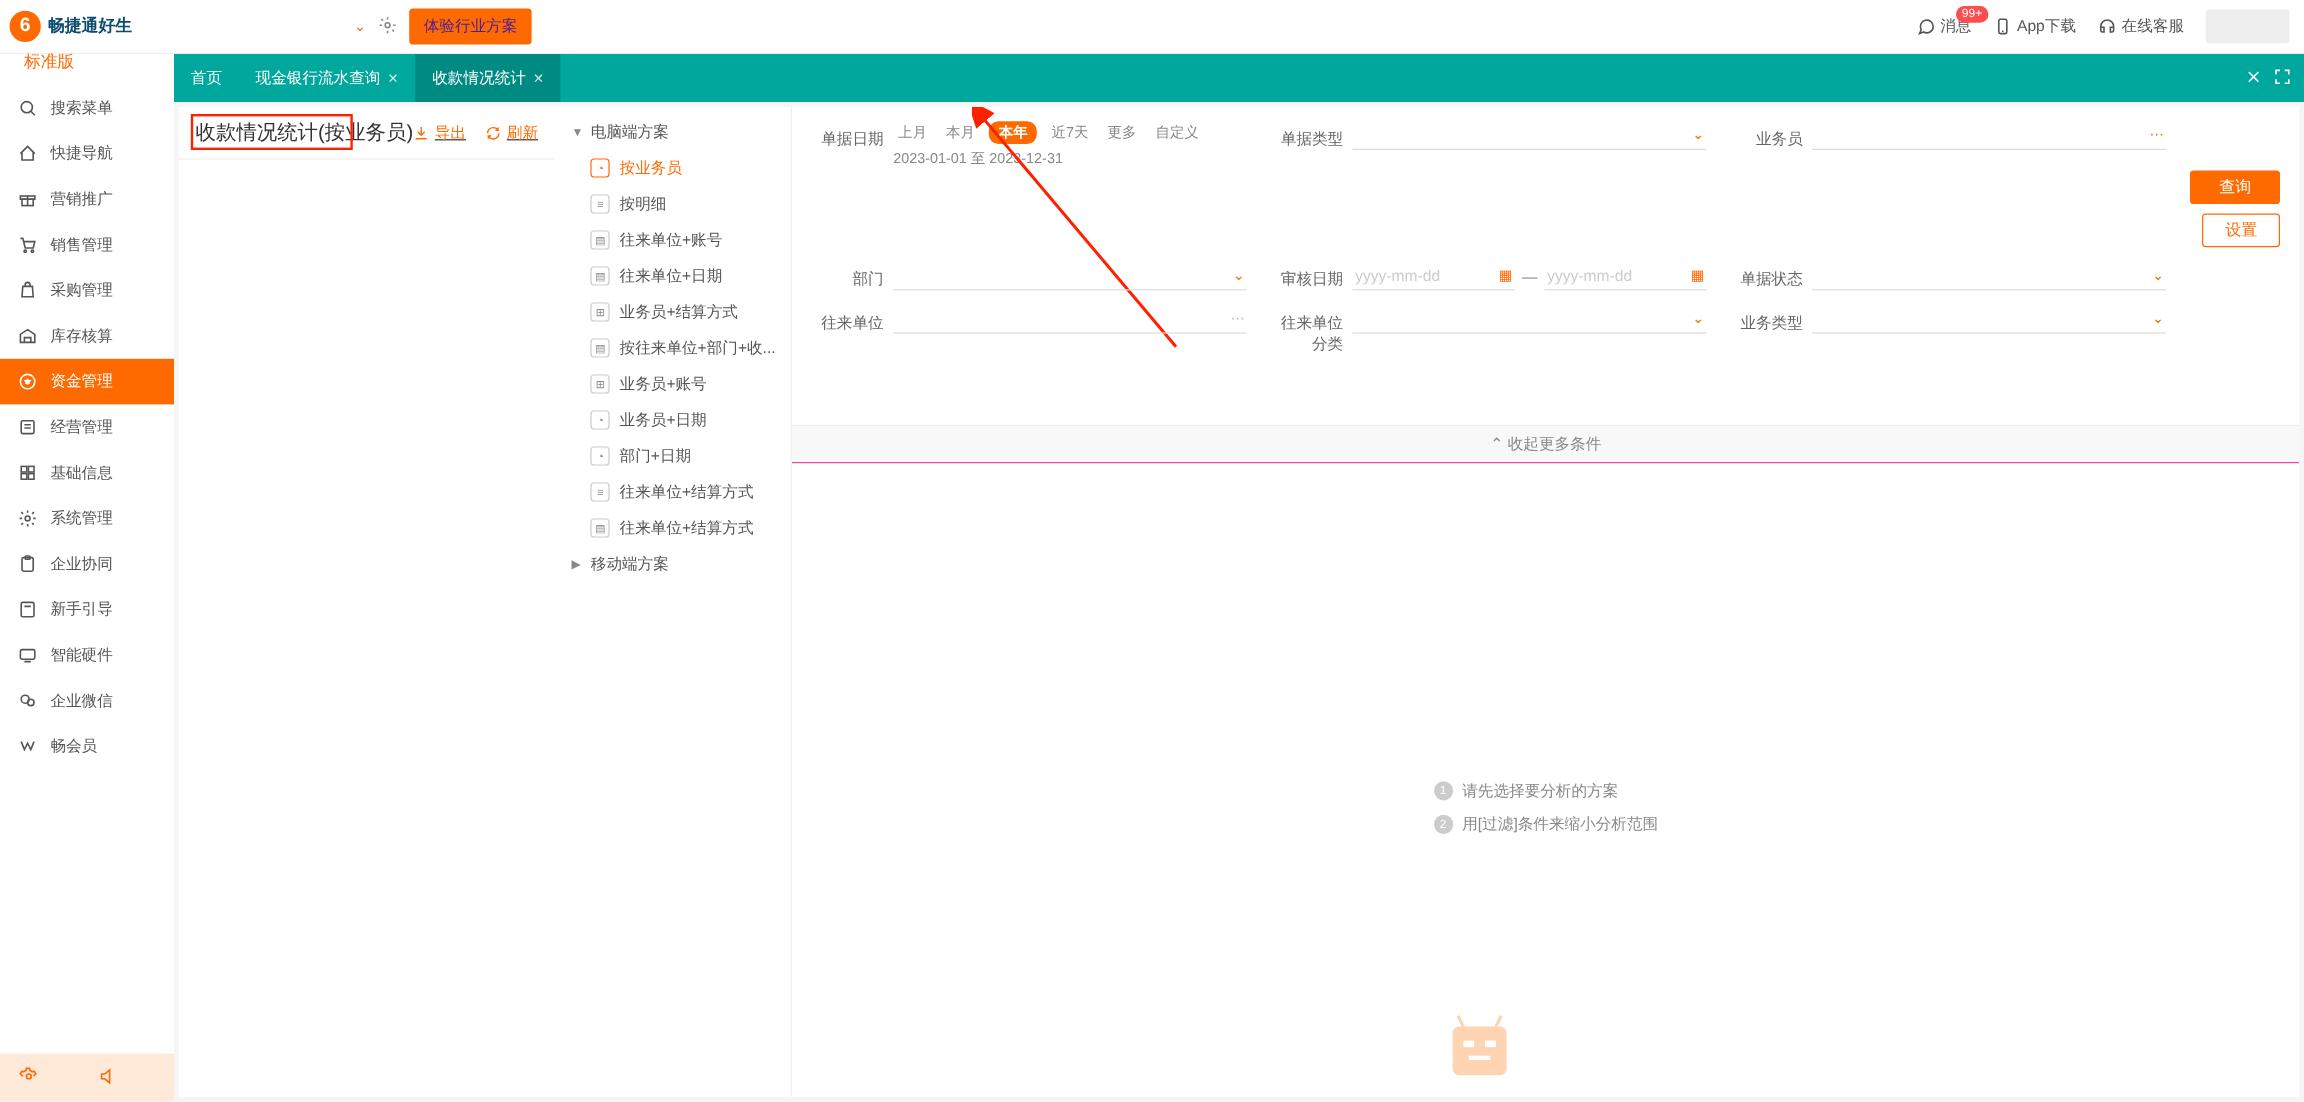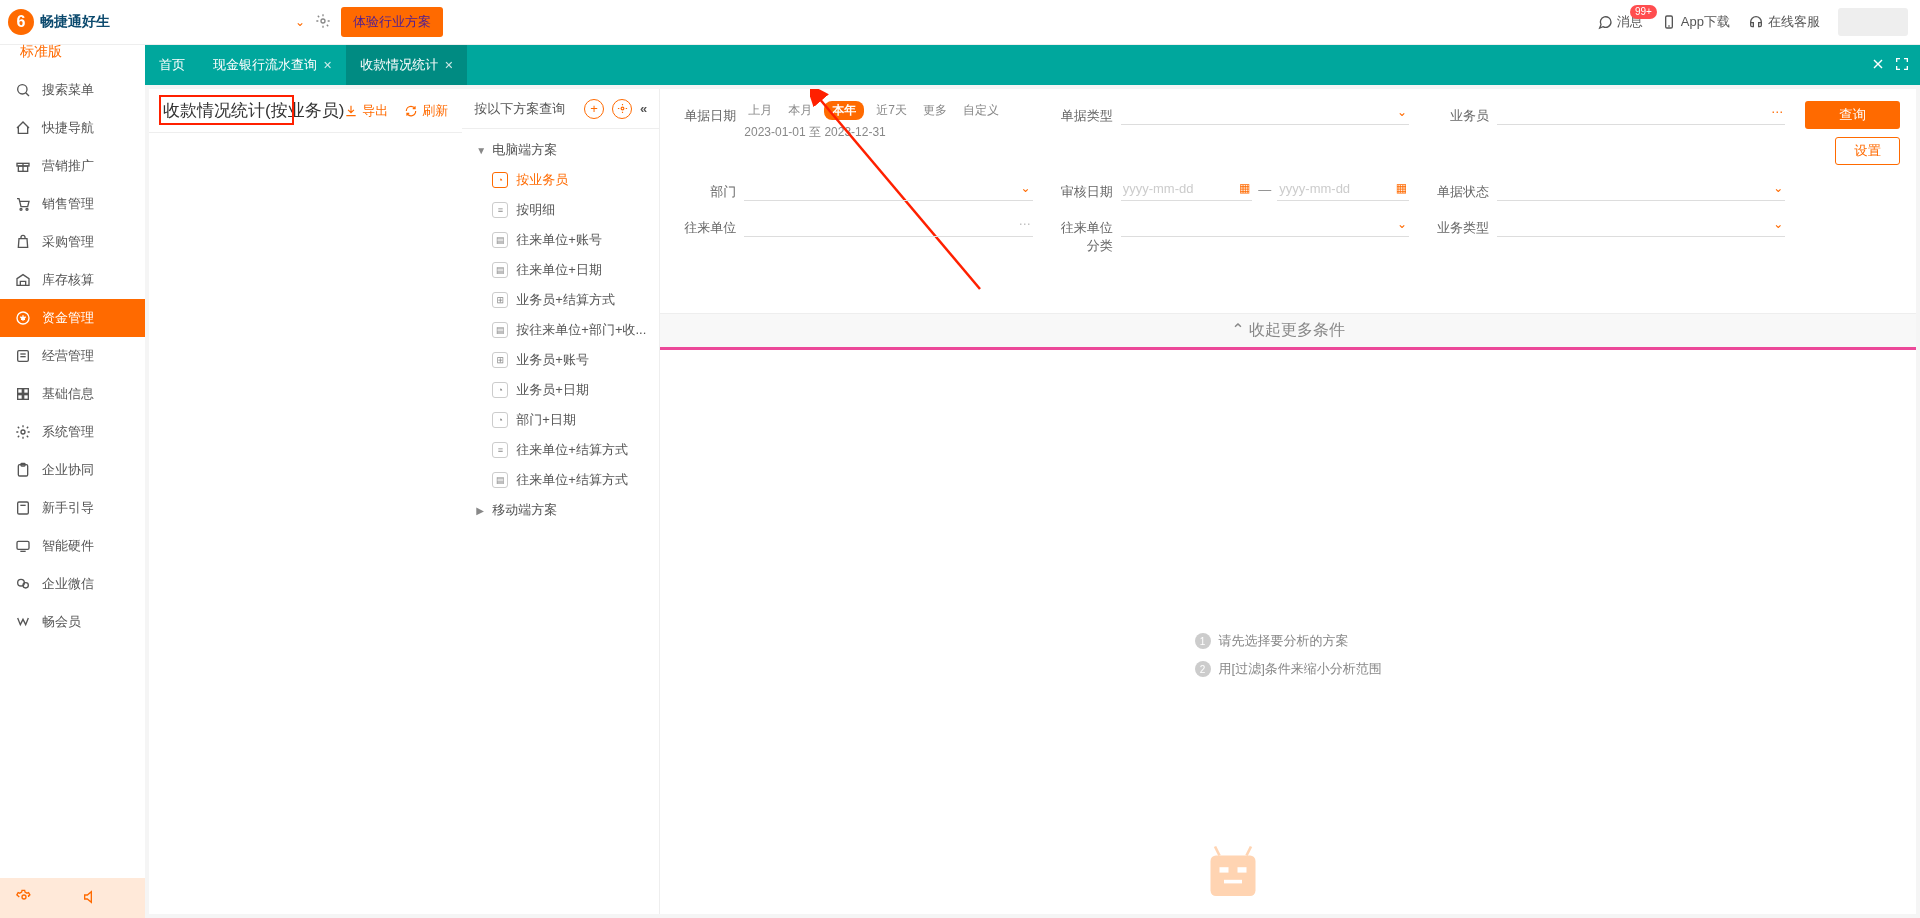--- a/index.html
+++ b/index.html
@@ -45,21 +45,21 @@
     .tab-close { font-size: 11px; opacity: 0.8; }
     .tabs-right { margin-left: auto; display: flex; gap: 8px; padding-right: 10px; }
     .tabs-right svg { stroke: #fff; }
     
     
     .page { flex: 1; display: flex; flex-direction: row; background: #fff; margin: 4px; overflow: hidden; }
     
     .page-title-bar { height: 44px; display: flex; align-items: center; padding: 0 14px; border-bottom: 1px solid #eee; }
     .page-title { font-size: 17px; color: #333; position: relative; }
     .title-highlight { position: absolute; left: -4px; top: -4px; width: 135px; height: 30px; border: 2px solid #ff2000; pointer-events: none; }
-    .page-actions { margin-left: auto; display: flex; gap: 16px; }
+    .page-actions { margin-left: auto; display: flex; gap: 16px; text-decoration: underline; }
     .page-action { color: #ff6a00; cursor: pointer; display: flex; align-items: center; gap: 4px; }
     
     .content-row { display: flex; flex: 1; overflow: hidden; }
     
     
     .scheme-panel { width: 198px; border-right: 1px solid #eee; display: flex; flex-direction: column; }
     .scheme-header { height: 40px; display: flex; align-items: center; padding: 0 12px; border-bottom: 1px solid #eee; font-size: 13px; color: #555; }
     .scheme-header-icons { margin-left: auto; display: flex; gap: 8px; align-items: center; }
     .scheme-header-icons .icon-btn { width: 20px; height: 20px; border-radius: 50%; border: 1.5px solid #ff6a00; display: flex; align-items: center; justify-content: center; color: #ff6a00; cursor: pointer; }
     .collapse-btn { color: #555; cursor: pointer; font-weight: bold; }
@@ -87,27 +87,27 @@
     .date-quick { display: flex; gap: 8px; align-items: center; margin-bottom: 4px; flex-wrap: wrap; }
     .date-opt { color: #888; cursor: pointer; font-size: 12px; padding: 1px 4px; }
     .date-opt.active { background: #ff6a00; color: #fff; border-radius: 8px; padding: 1px 8px; font-weight: bold; }
     .date-range-text { color: #888; font-size: 12px; }
     
     .date-pair { display: flex; gap: 6px; align-items: center; }
     .date-pair .input-row { flex: 1; }
     .date-sep { color: #888; }
     
     .action-col { display: flex; flex-direction: column; gap: 8px; align-items: flex-end; }
-    .btn-primary { background: #ff6a00; color: #fff; border: none; padding: 5px 34px; border-radius: 3px; cursor: pointer; }
+    .btn-primary { background: #ff6a00; color: #fff; border: none; padding: 5px 24px; border-radius: 3px; cursor: pointer; margin-top: 41px; }
     .btn-outline { background: #fff; color: #ff6a00; border: 1px solid #ff6a00; padding: 4px 18px; border-radius: 3px; cursor: pointer; }
     
     
     .arrow-svg { position: absolute; left: 150px; top: 0px; pointer-events: none; }
     
-    .collapse-bar { background: #f8f8f8; text-align: center; padding: 6px; color: #888; cursor: pointer; font-size: 16px; border-top: 1px solid #eee; border-bottom: 3px solid #ec4899; }
+    .collapse-bar { background: #f8f8f8; text-align: center; padding: 6px; color: #888; cursor: pointer; font-size: 13px; border-top: 1px solid #eee; border-bottom: 1px solid #ec4899; }
     
     .result-area { flex: 1; display: flex; flex-direction: column; align-items: center; justify-content: center; color: #888; gap: 20px; position: relative; }
     .hint-list { display: flex; flex-direction: column; gap: 10px; }
     .hint-item { display: flex; align-items: center; gap: 8px; font-size: 13px; }
     .hint-num { width: 16px; height: 16px; border-radius: 50%; background: #ccc; color: #fff; display: flex; align-items: center; justify-content: center; font-size: 10px; }
     .robot-img { position: absolute; left: 42%; bottom: 0; width: 90px; height: 90px; opacity: 0.6; }
     
     input::placeholder { color: #ccc; }
   </style>
 </head>
@@ -350,33 +350,20 @@
                 <path d="M4 12a8 8 0 018-8 8 8 0 017 4M20 12a8 8 0 01-15 4M19 4v4h-4M5 20v-4h4"></path>
               </svg>
               <span>刷新</span>
             </span>
         </div>
       </div>
 
       <div class="content-row">
 
         <div class="scheme-panel">
-          <div class="scheme-header">
-            <span>按以下方案查询</span>
-            <div class="scheme-header-icons">
-              <span class="icon-btn">+</span>
-              <span class="icon-btn">
-                  <svg width="11" height="11" viewBox="0 0 24 24" fill="none" stroke="currentColor" stroke-width="2.5">
-                    <circle cx="12" cy="12" r="3"></circle>
-                    <path d="M12 2v3M12 19v3M2 12h3M19 12h3"></path>
-                  </svg>
-                </span>
-              <span class="collapse-btn">«</span>
-            </div>
-          </div>
           <div class="scheme-tree">
             <div class="tree-group">
                 <span class="tree-caret">▼</span>
                 <span>电脑端方案</span>
               </div>
             <div class="tree-item active">
                 <span class="tree-item-icon">◔</span>
                 <span>按业务员</span>
               </div>
             <div class="tree-item">

